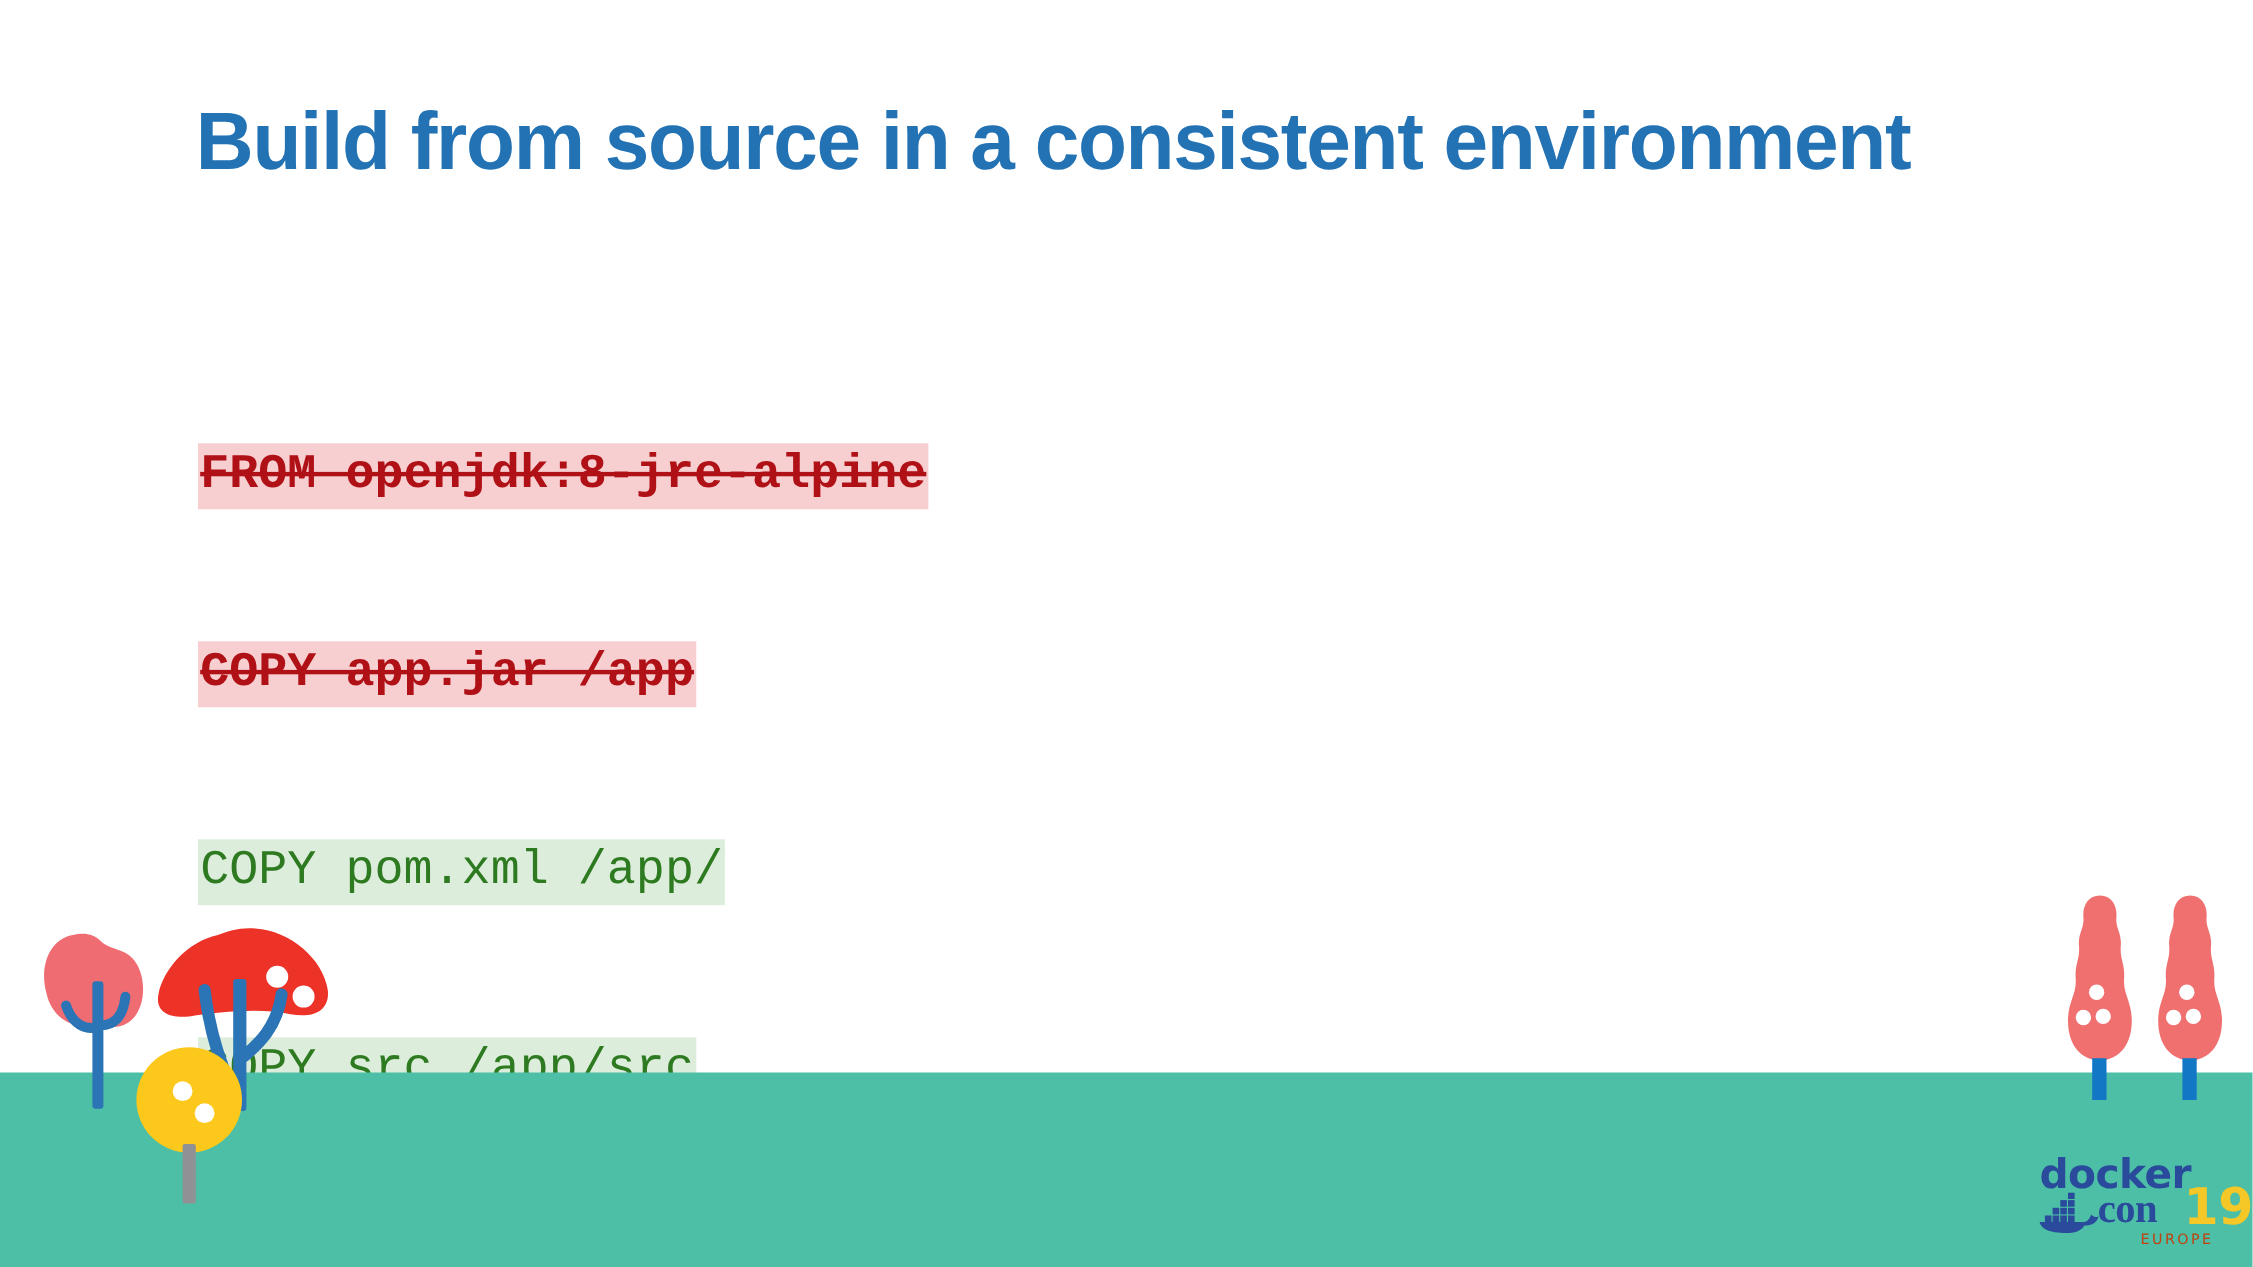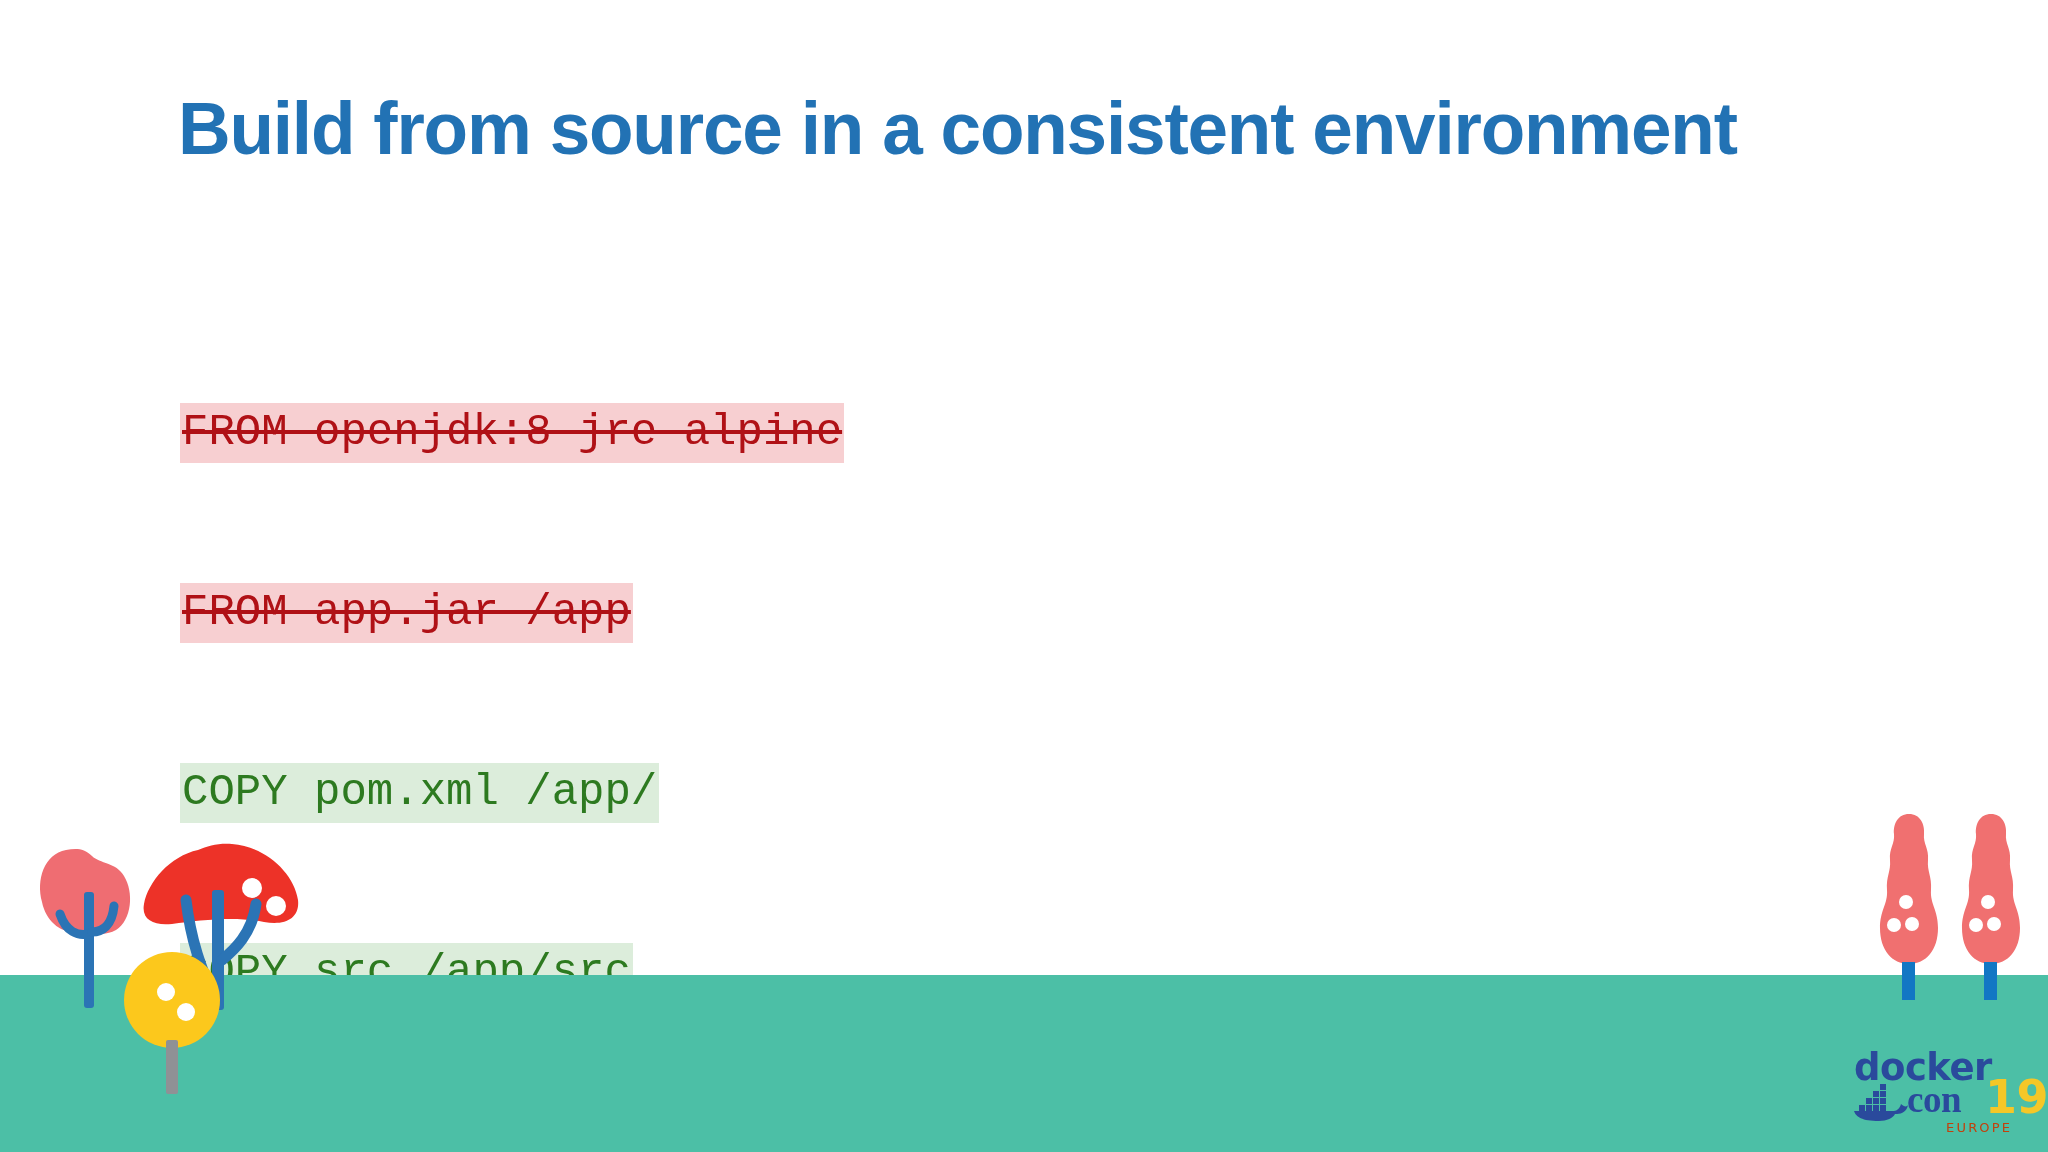--- a/index.html
+++ b/index.html
@@ -52,20 +52,21 @@
     display: inline;
     padding: 4px 2px 6px 2px;
     box-decoration-break: clone;
     -webkit-box-decoration-break: clone;
   }
   .ln-removed .seg {
     background: #f7cfd1;
     color: #b01116;
     text-decoration: line-through;
     text-decoration-thickness: 4px;
+    font-weight: bold;
   }
   .ln-added .seg {
     background: #dceddb;
     color: #2d7a20;
   }
 
   
   #ground {
     position: absolute;
     left: 0;
@@ -117,21 +118,21 @@
 </style>
 </head>
 <body>
 
 <div id="slide">
 
   <div id="title">Build from source in a consistent environment</div>
 
   <div id="code">
     <div class="code-line ln-removed"><span class="seg">FROM openjdk:8-jre-alpine</span></div>
-    <div class="code-line ln-removed"><span class="seg">FROM app.jar /app</span></div>
+    <div class="code-line ln-removed"><span class="seg">COPY app.jar /app</span></div>
     <div class="code-line ln-added"><span class="seg">COPY pom.xml /app/</span></div>
     <div class="code-line ln-added"><span class="seg">COPY src /app/src</span></div>
     
     
   </div>
 
   <div id="ground"></div>
 
   <svg class="deco" id="tree-left" viewBox="0 0 110 172">
     <path fill="#ef6d72" d="M30 8 C 8 12 0 38 6 60 C 10 80 26 92 42 90 C 56 88 66 96 80 88 C 96 78 98 50 88 34 C 80 20 64 22 56 14 C 48 6 40 6 30 8 Z"></path>

